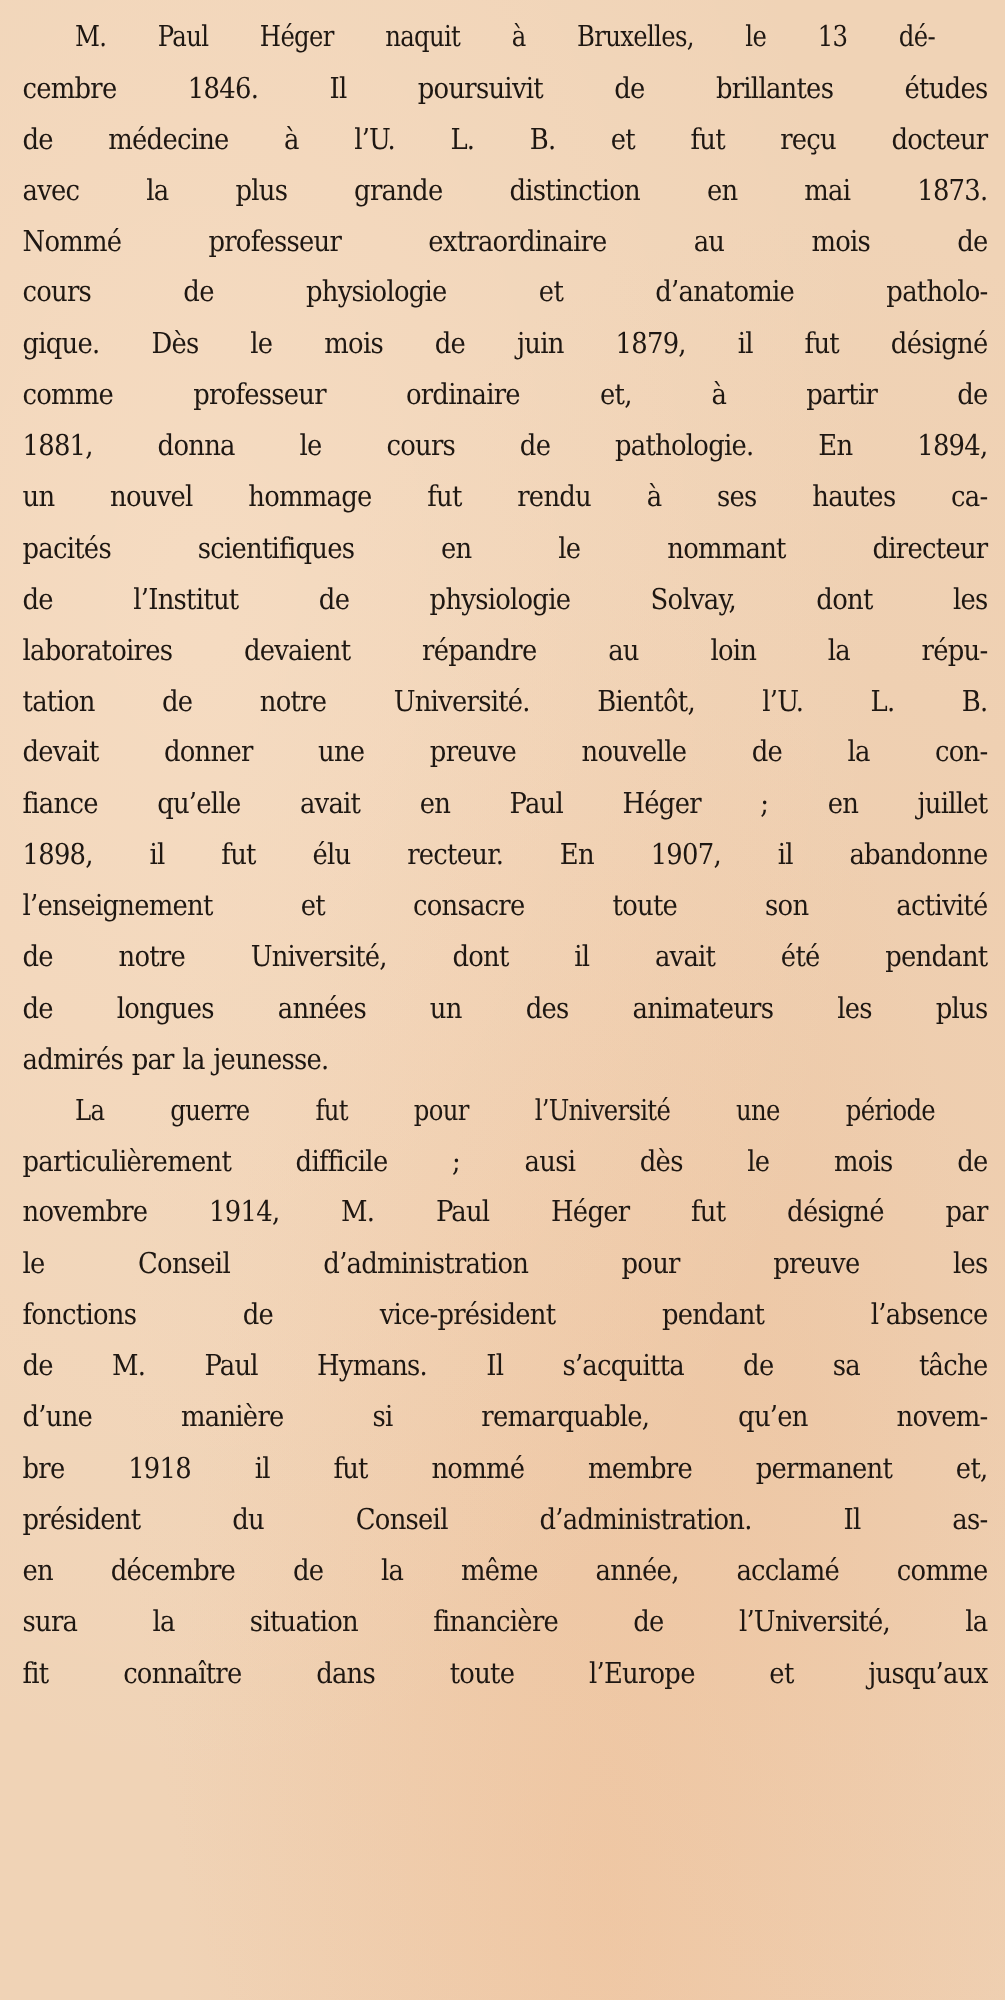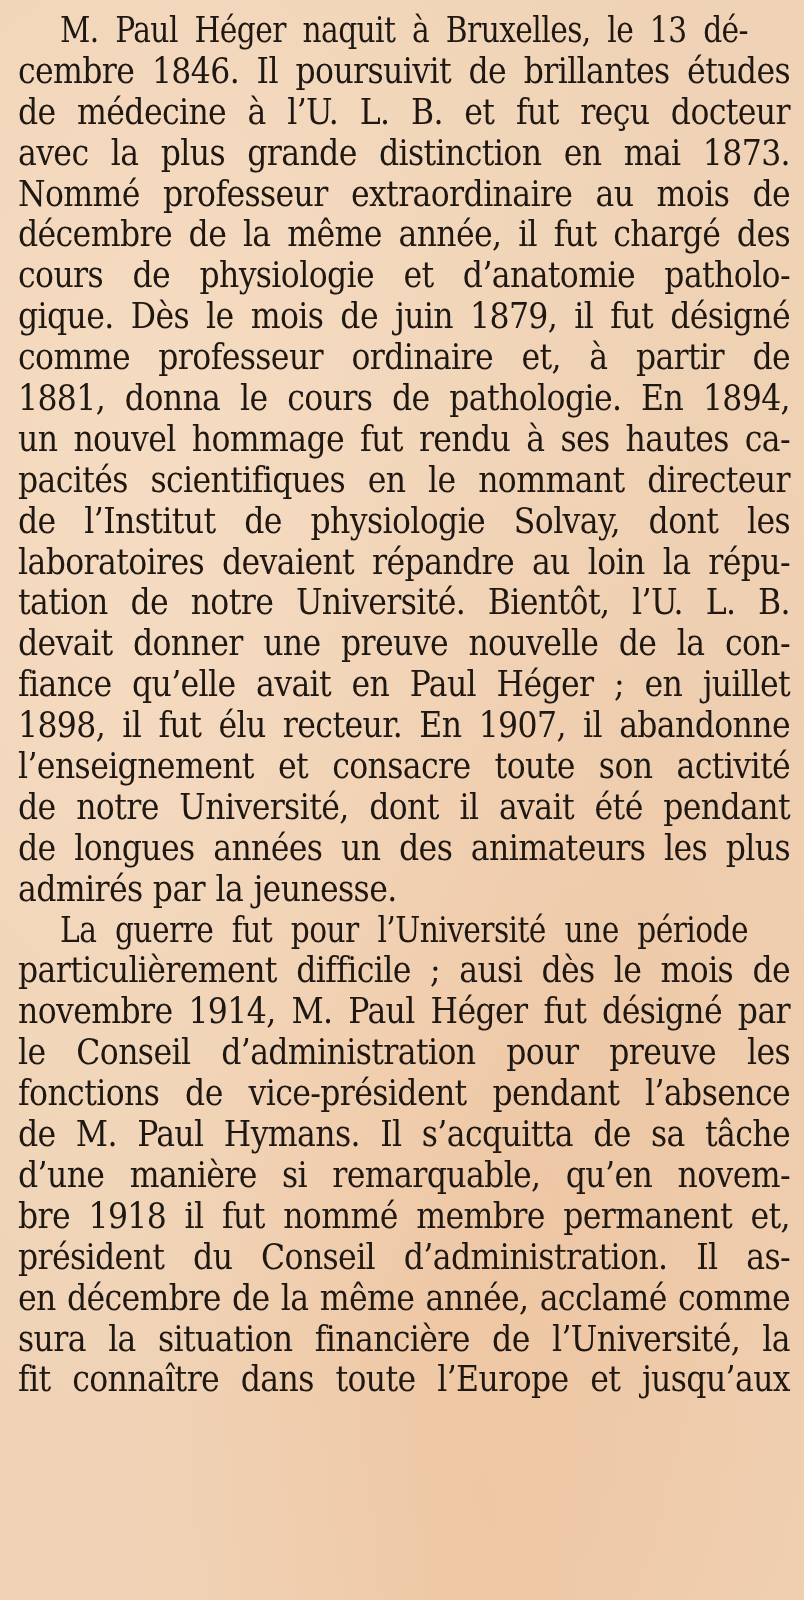--- a/index.html
+++ b/index.html
@@ -24,21 +24,21 @@
       top: 10px;
       width: 772px;
     }
     .paragraph {
       margin: 0;
     }
     .line {
       display: block;
       height: 40.9px;
       line-height: 40.9px;
-      font-size: 35px;
+      font-size: 23px;
       text-align: justify;
       text-align-last: justify;
       white-space: nowrap;
       letter-spacing: -0.6px;
       word-spacing: 1px;
       font-stretch: condensed;
       transform-origin: left center;
     }
     .line.last {
       text-align-last: left;
@@ -62,21 +62,20 @@
 </head>
 <body>
 
 <div class="page">
   <div class="paragraph">
     <div class="line indent"><span style="width: 730px; transform: scaleX(0.942466); transform-origin: left center;">M. Paul Héger naquit à Bruxelles, le 13 dé-</span></div>
     <div class="line"><span>cembre 1846. Il poursuivit de brillantes études</span></div>
     <div class="line"><span>de médecine à l’U. L. B. et fut reçu docteur</span></div>
     <div class="line"><span>avec la plus grande distinction en mai 1873.</span></div>
     <div class="line"><span>Nommé professeur extraordinaire au mois de</span></div>
-    <div class="line"><span>décembre de la même année, il fut chargé des</span></div>
     <div class="line"><span>cours de physiologie et d’anatomie patholo-</span></div>
     <div class="line"><span>gique. Dès le mois de juin 1879, il fut désigné</span></div>
     <div class="line"><span>comme professeur ordinaire et, à partir de</span></div>
     <div class="line"><span>1881, donna le cours de pathologie. En 1894,</span></div>
     <div class="line"><span>un nouvel hommage fut rendu à ses hautes ca-</span></div>
     <div class="line"><span>pacités scientifiques en le nommant directeur</span></div>
     <div class="line"><span>de l’Institut de physiologie Solvay, dont les</span></div>
     <div class="line"><span>laboratoires devaient répandre au loin la répu-</span></div>
     <div class="line"><span>tation de notre Université. Bientôt, l’U. L. B.</span></div>
     <div class="line"><span>devait donner une preuve nouvelle de la con-</span></div>

